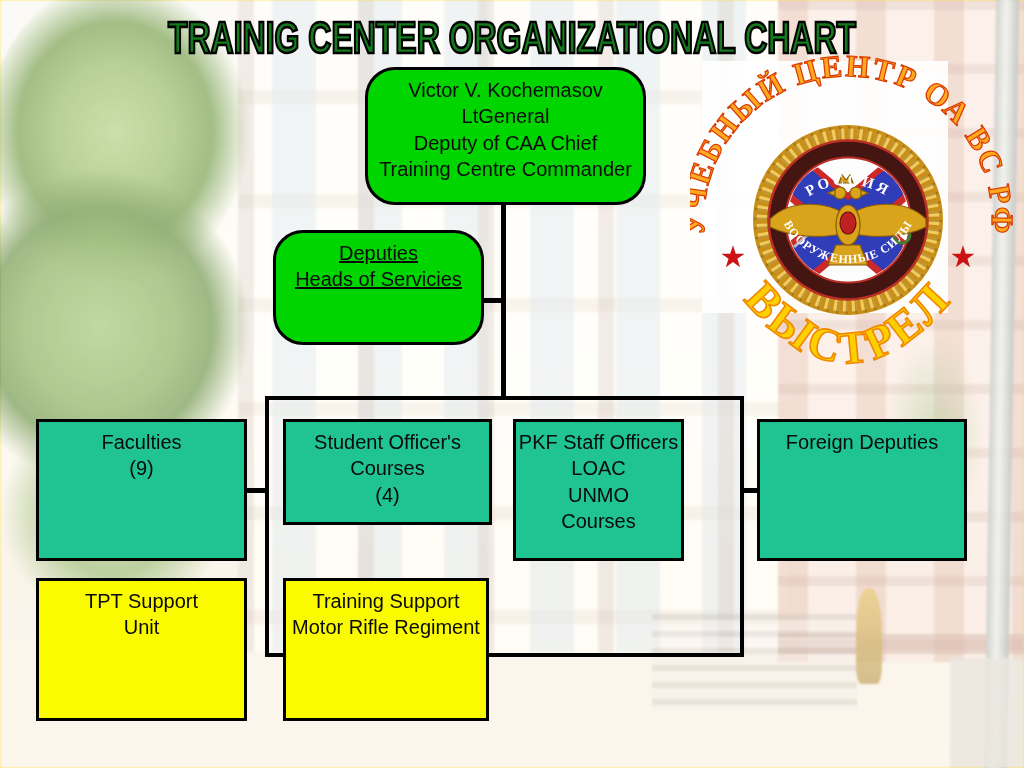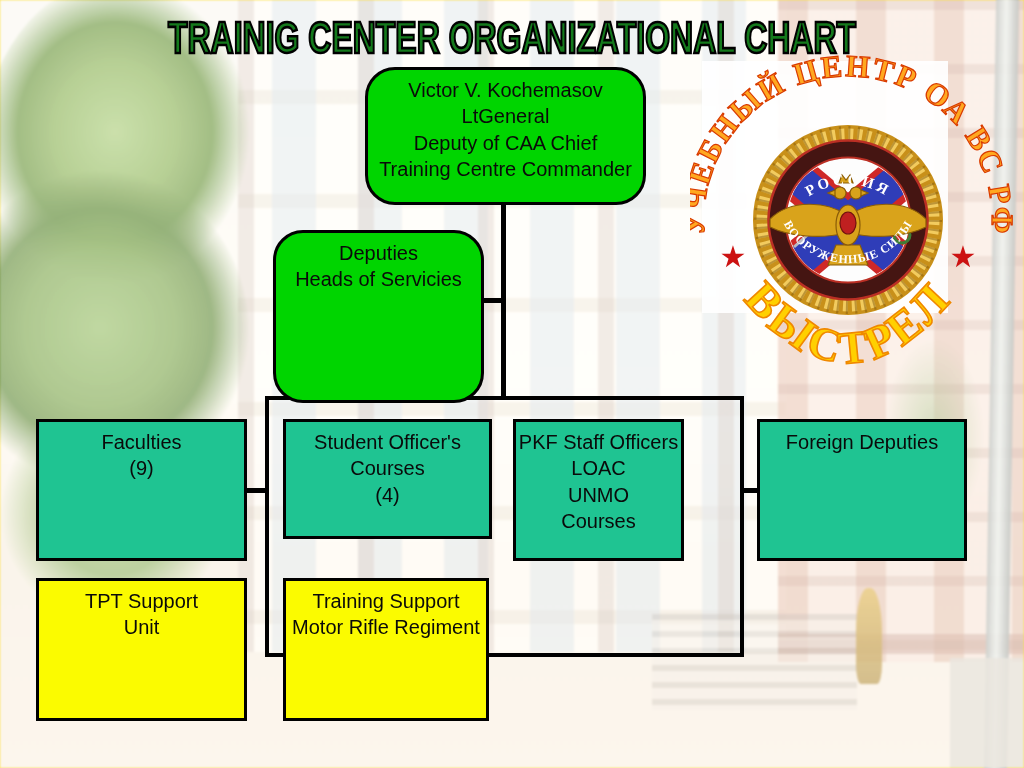--- a/index.html
+++ b/index.html
@@ -86,30 +86,30 @@
   <div class="bracket"></div>
   <div class="ln" style="left:246px;top:488px;width:20px;height:5px;"></div>
   <div class="ln" style="left:740px;top:488px;width:18px;height:5px;"></div>
 
   <div class="obox green" style="left:365px;top:67px;width:281px;height:138px;">
     <div>Victor V. Kochemasov</div>
     <div>LtGeneral</div>
     <div>Deputy of CAA Chief</div>
     <div>Training Centre Commander</div>
   </div>
-  <div class="obox green" style="left:273px;top:230px;width:211px;height:173px;">
+  <div class="obox green" style="left:273px;top:230px;width:211px;height:115px;text-decoration:underline;">
     <div>Deputies</div>
     <div>Heads of Servicies</div>
   </div>
 
   <div class="obox teal" style="left:36px;top:419px;width:211px;height:142px;">
     <div>Faculties</div>
     <div>(9)</div>
   </div>
-  <div class="obox teal" style="left:283px;top:419px;width:209px;height:120px;">
+  <div class="obox teal" style="left:283px;top:419px;width:209px;height:106px;">
     <div>Student Officer's</div>
     <div>Courses</div>
     <div>(4)</div>
   </div>
   <div class="obox teal" style="left:513px;top:419px;width:171px;height:142px;">
     <div>PKF Staff Officers</div>
     <div>LOAC</div>
     <div>UNMO</div>
     <div>Courses</div>
   </div>

